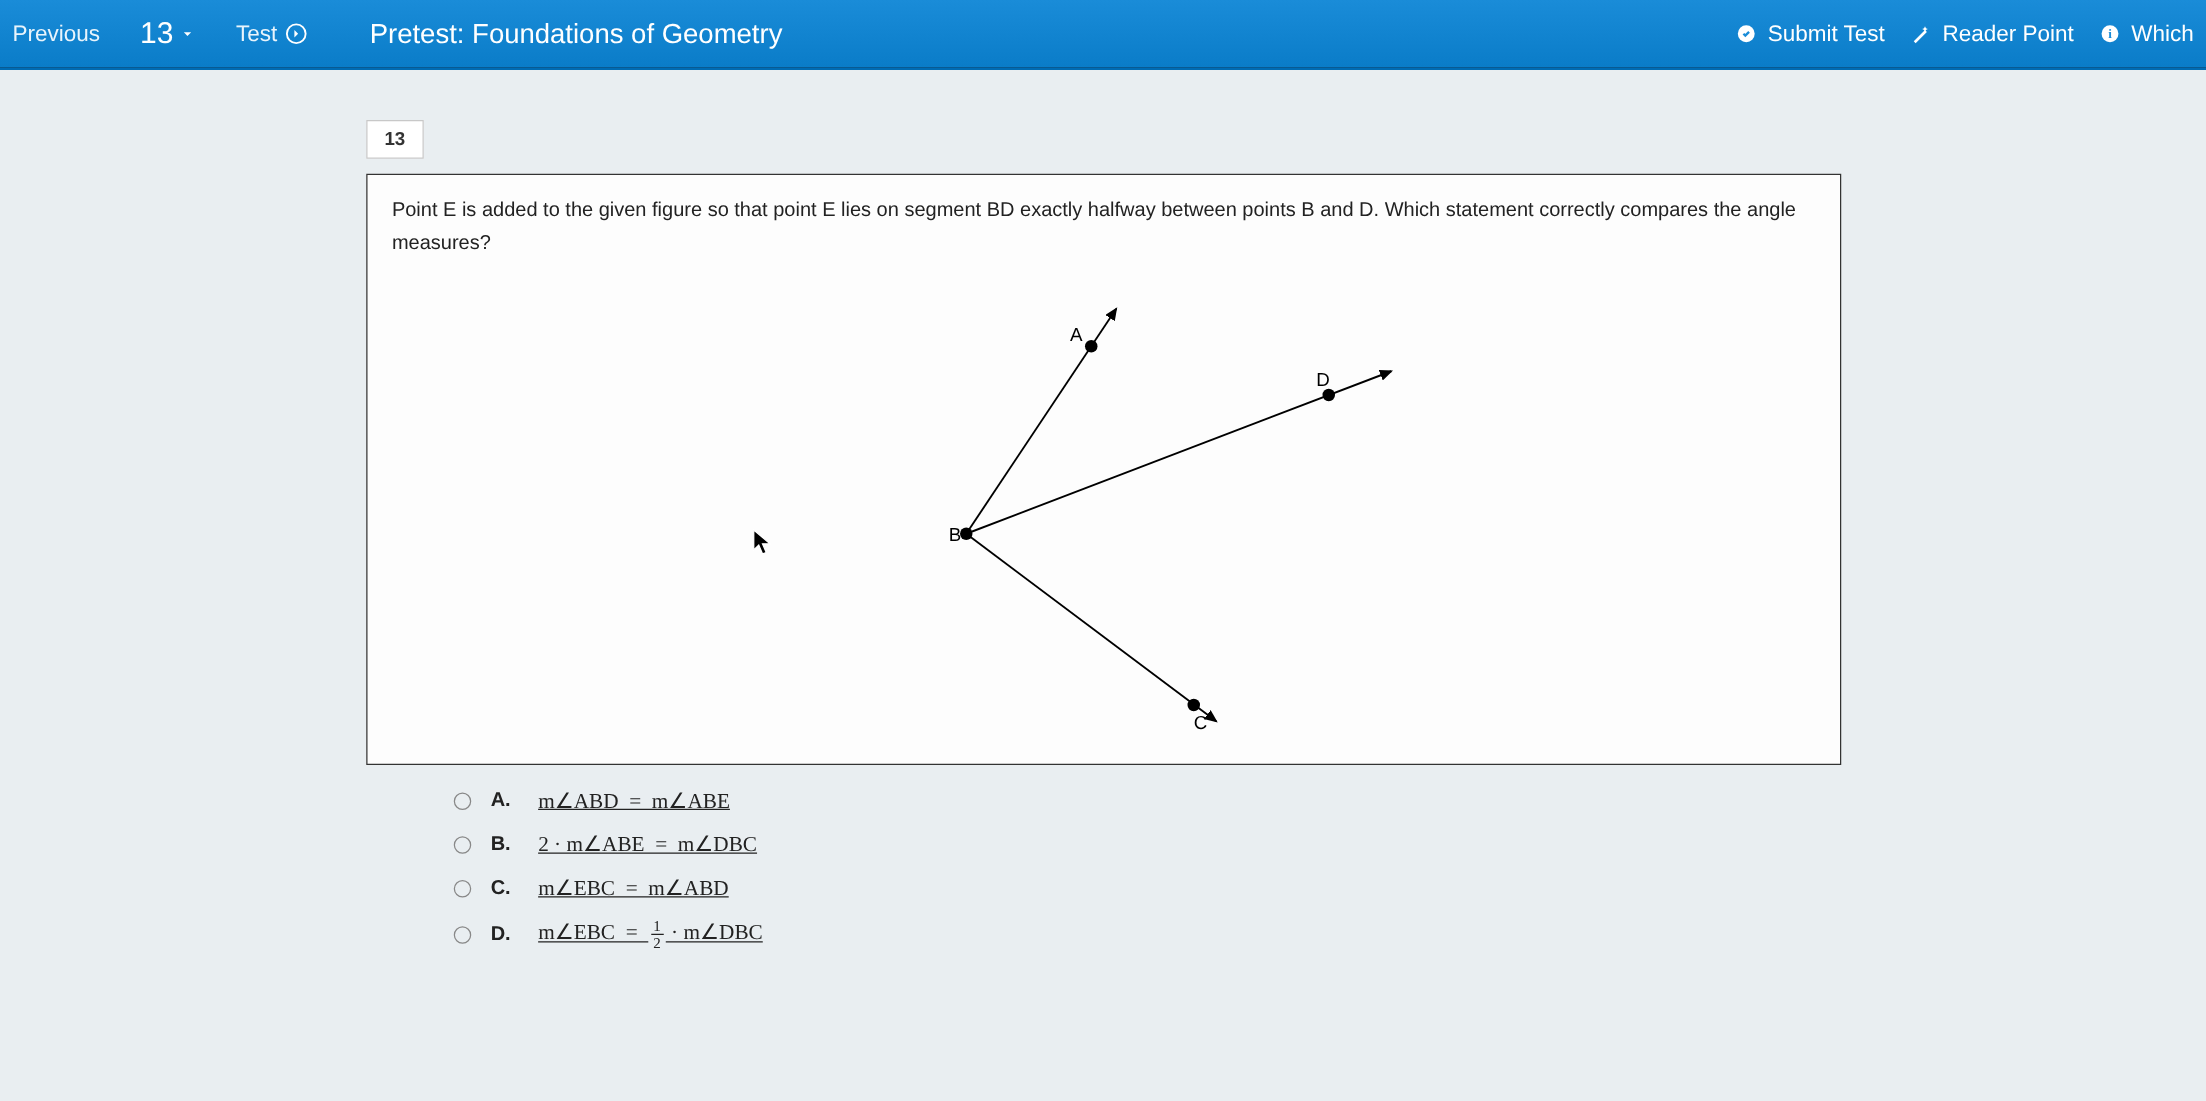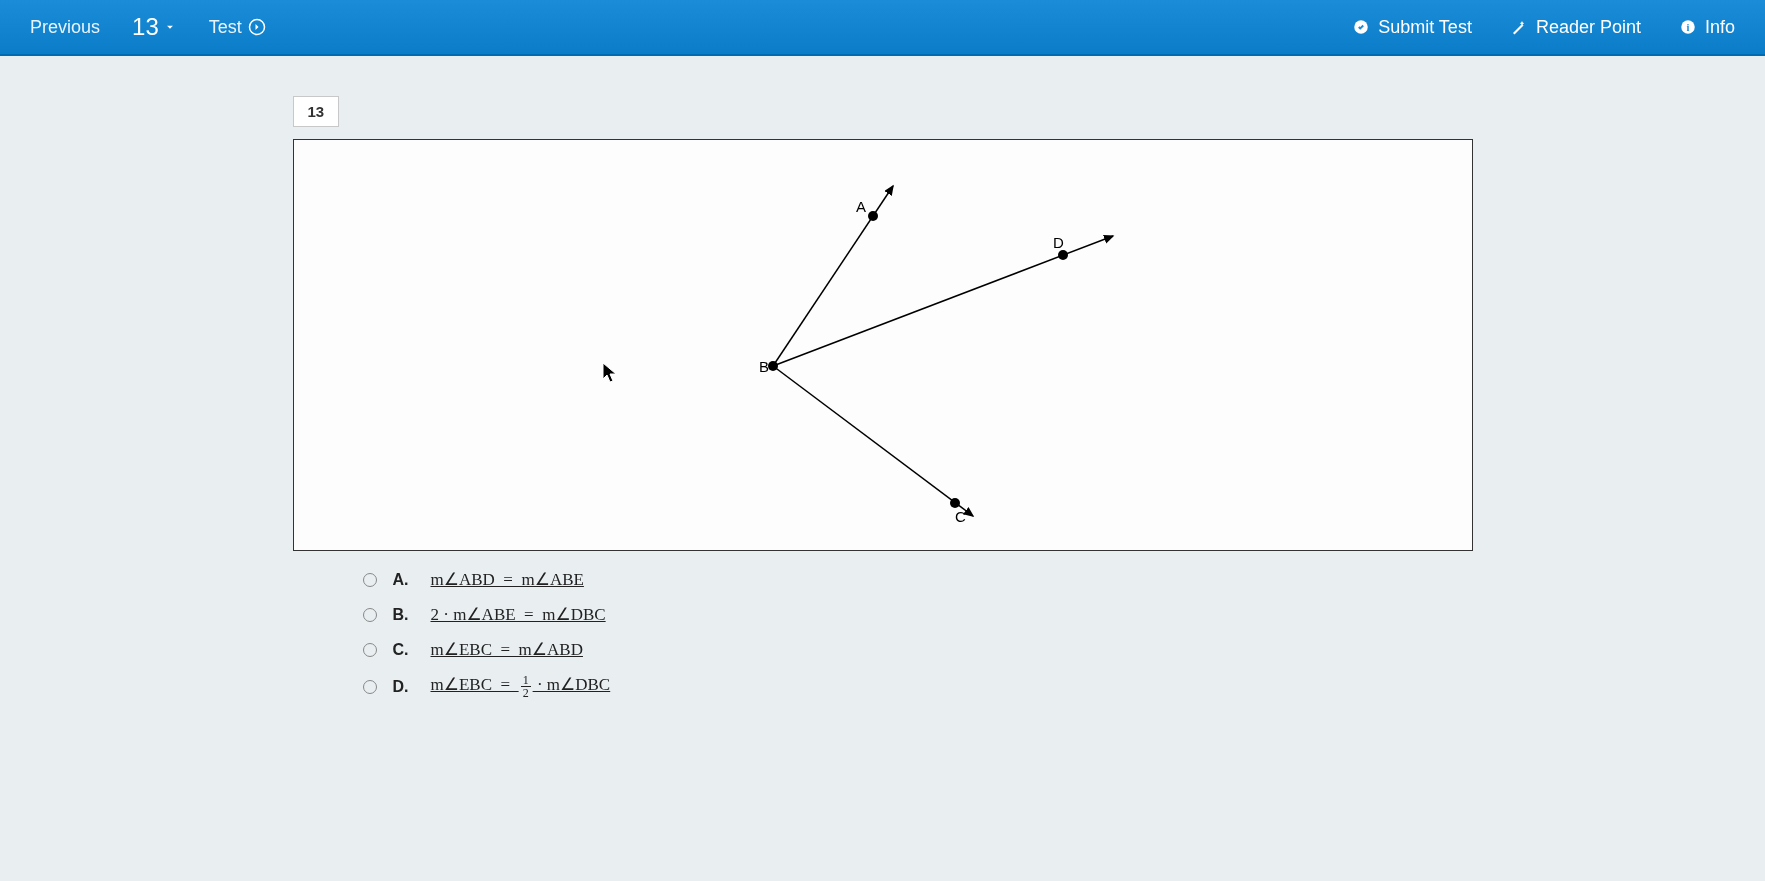--- a/index.html
+++ b/index.html
@@ -9,21 +9,21 @@
       width: 1765px;
       height: 881px;
       overflow: hidden;
     }
     .header {
       background: linear-gradient(to bottom, #1a8cd8, #0a7cc8);
       height: 56px;
       display: flex;
       align-items: center;
       color: #fff;
-      padding: 0 20px;
+      padding: 0 0;
       border-bottom: 2px solid #006bb3;
     }
     .hdr-left { display: flex; align-items: center; gap: 12px; }
     .hdr-nav {
       color: #e8f4fc;
       font-size: 18px;
       padding: 6px 10px;
       cursor: pointer;
       display: flex;
       align-items: center;
@@ -41,21 +41,20 @@
     .title {
       font-size: 22px;
       font-weight: 400;
       color: #fff;
       margin-left: 28px;
     }
     .hdr-right {
       margin-left: auto;
       display: flex;
       align-items: center;
-      gap: 18px;
     }
     .hdr-btn {
       color: #fff;
       font-size: 18px;
       display: flex;
       align-items: center;
       gap: 8px;
       cursor: pointer;
       padding: 6px 10px;
     }
@@ -155,20 +154,21 @@
     </div>
     <div class="hdr-nav">
       <span>Test</span>
       <span class="ico">
         <svg width="18" height="18" viewBox="0 0 24 24" fill="#fff">
             <circle cx="12" cy="12" r="10" fill="none" stroke="#fff" stroke-width="2"></circle>
             <path d="M10 8l4 4-4 4z"></path>
           </svg>
       </span>
     </div>
+    <div class="title">Pretest: Foundations of Geometry</div>
   </div>
   <div class="hdr-right">
     <div class="hdr-btn">
       <span class="ico">
         <svg width="18" height="18" viewBox="0 0 24 24" fill="#fff">
             <circle cx="12" cy="12" r="9" fill="#fff"></circle>
             <path d="M9 12l2 2 4-4" stroke="#1a8cd8" stroke-width="2.5" fill="none"></path>
           </svg>
       </span>
       <span>Submit Test</span>
@@ -182,29 +182,30 @@
       </span>
       <span>Reader Point</span>
     </div>
     <div class="hdr-btn">
       <span class="ico">
         <svg width="18" height="18" viewBox="0 0 24 24" fill="#fff">
             <circle cx="12" cy="12" r="9" fill="#fff"></circle>
             <text x="12" y="17" text-anchor="middle" font-size="14" font-weight="bold" fill="#1a8cd8" font-family="serif">i</text>
           </svg>
       </span>
-      <span>Info</span>
+      <span>Which</span>
     </div>
   </div>
 </div>
 
 <div class="content-wrap">
   <div class="page">
     <div class="qtag">13</div>
     <div class="qbox">
+      <div class="qtext">Point E is added to the given figure so that point E lies on segment BD exactly halfway between points B and D. Which statement correctly compares the angle measures?</div>
       <div class="figure">
         <svg width="560" height="370" viewBox="0 0 560 370">
           <defs>
             <marker id="arrow" markerWidth="10" markerHeight="10" refX="6" refY="3" orient="auto">
               <path d="M0,0 L7,3 L0,6 z" fill="#000"></path>
             </marker>
           </defs>
 
           <line x1="170" y1="210" x2="290" y2="30" stroke="#000" stroke-width="1.5" marker-end="url(#arrow)"></line>
 

